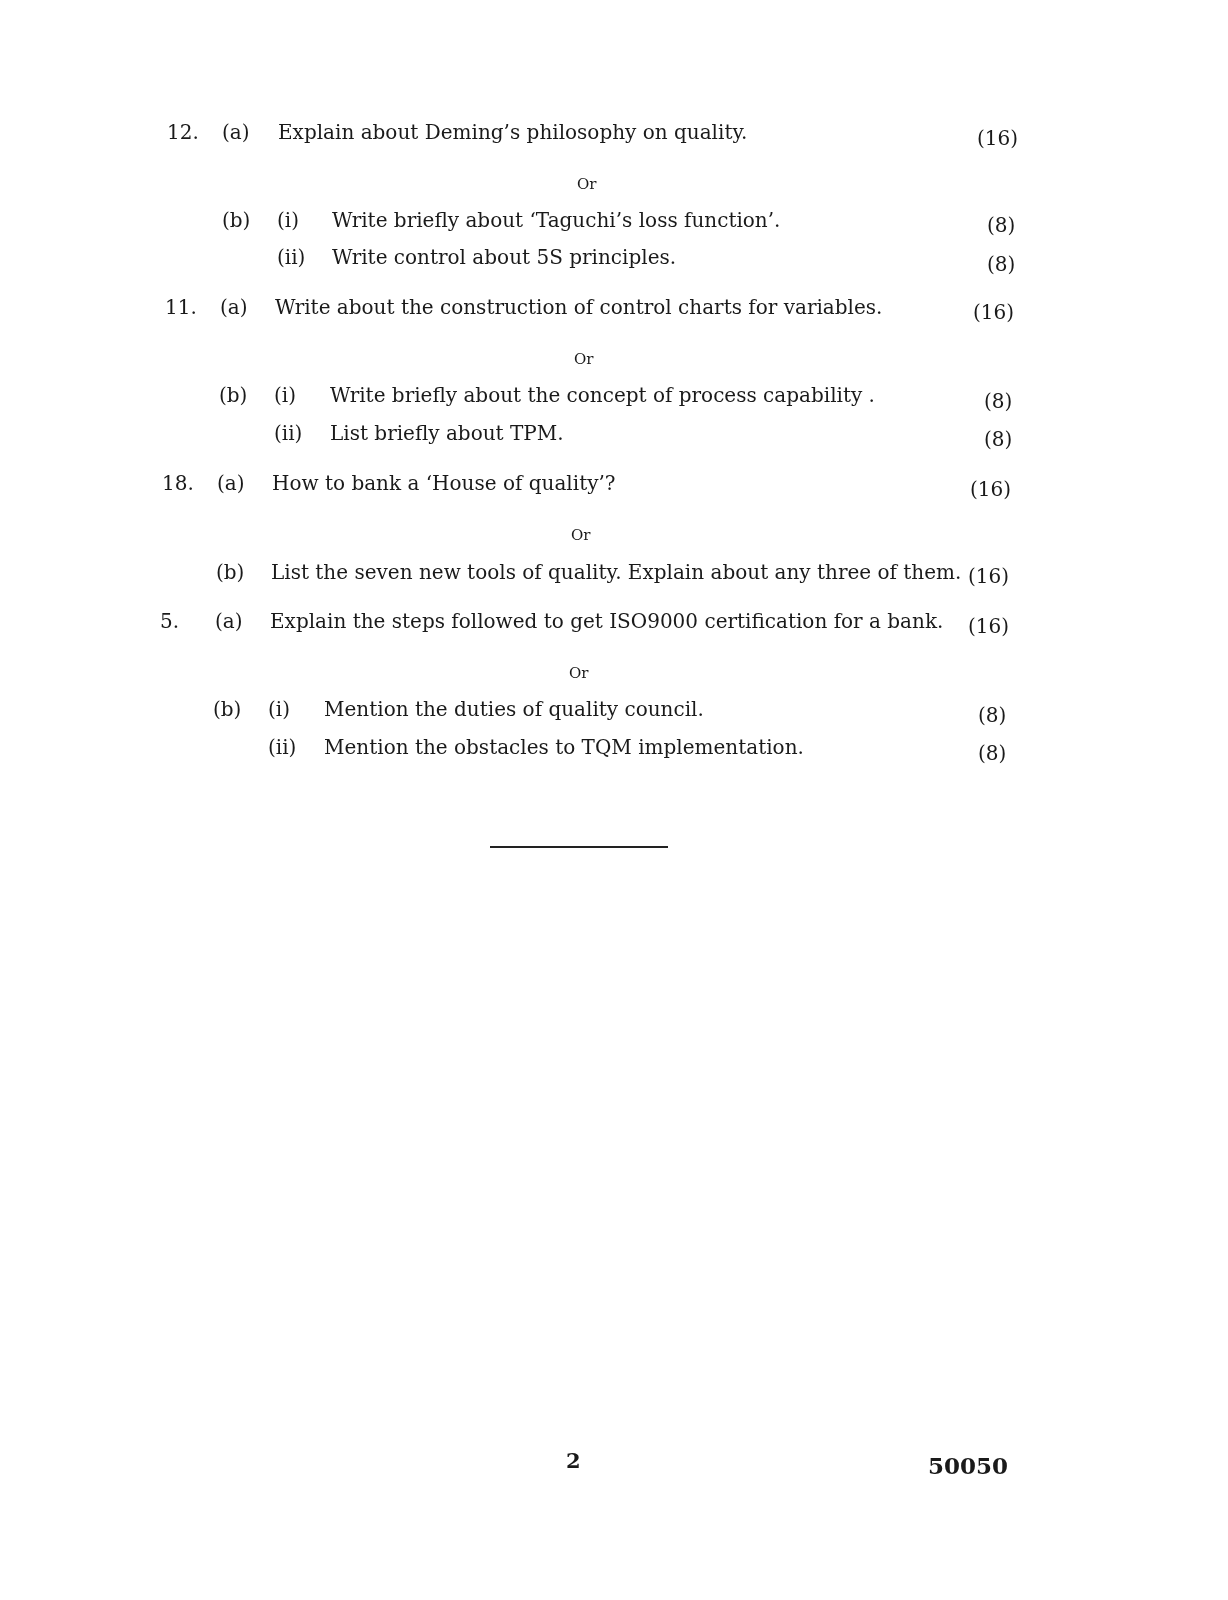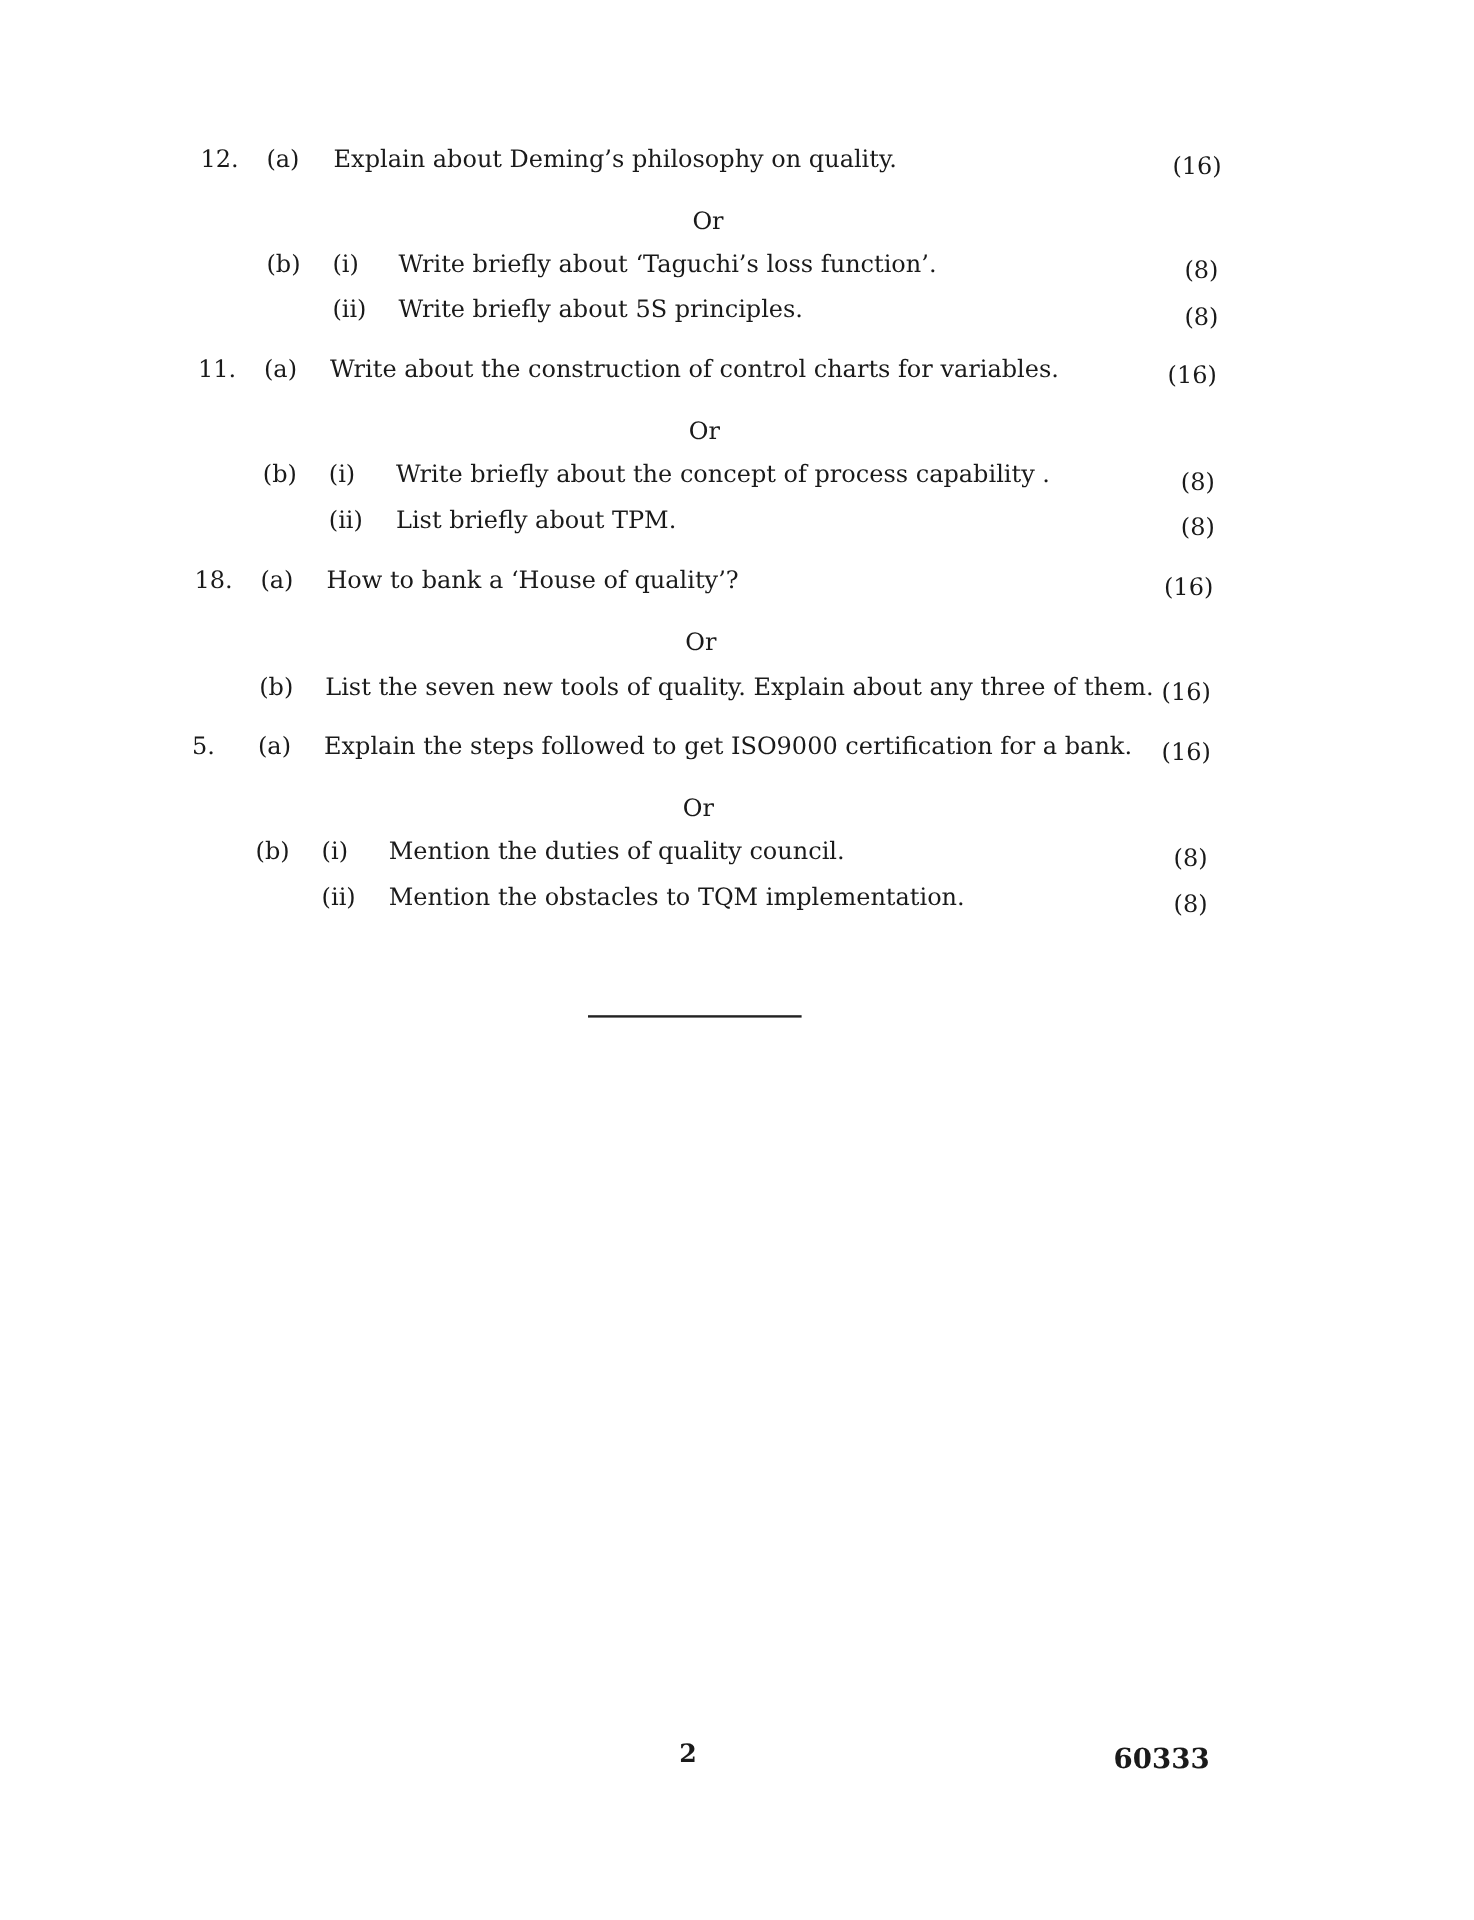--- a/index.html
+++ b/index.html
@@ -4,21 +4,21 @@
   <style>
     html, body { margin: 0; padding: 0; }
     body {
       width: 1228px; height: 1600px; background: #ffffff;
       font-family: "DejaVu Serif", "Liberation Serif", serif;
       color: #1a1a1a; position: relative; overflow: hidden;
     }
     .page { position: absolute; left: 0; top: 0; width: 1228px; height: 1600px; }
     .row { position: absolute; font-size: 20px; line-height: 24px; white-space: nowrap; }
     .qnum, .part, .sub, .text, .marks { position: absolute; top: 0; }
-    .or { position: absolute; font-size: 20px; line-height: 24px; }
+    .or { position: absolute; font-size: 15px; line-height: 24px; }
     .rule { position: absolute; left: 490px; top: 846px; width: 178px; height: 2px; background: #222; }
     .pagenum { position: absolute; left: 566px; top: 1448px; font-size: 21px; font-weight: bold; }
     .code { position: absolute; left: 928px; top: 1452px; font-size: 23px; font-weight: bold; }
   </style>
 </head>
 <body>
 
 <div class="page">
 
   <div class="row" style="left:167px; top:120px; width:850px;">
@@ -29,21 +29,21 @@
   </div>
   <div class="or" style="left:577px; top:172px;">Or</div>
   <div class="row" style="left:222px; top:208px; width:800px;">
     <span class="part" style="left:0">(b)</span>
     <span class="sub" style="left:55px">(i)</span>
     <span class="text" style="left:110px">Write briefly about ‘Taguchi’s loss function’.</span>
     <span class="marks" style="left:765px; top:5px">(8)</span>
   </div>
   <div class="row" style="left:222px; top:245px; width:800px;">
     <span class="sub" style="left:55px">(ii)</span>
-    <span class="text" style="left:110px">Write briefly about 5S principles.</span>
+    <span class="text" style="left:110px">Write control about 5S principles.</span>
     <span class="marks" style="left:765px; top:7px">(8)</span>
   </div>
 
   <div class="row" style="left:165px; top:295px; width:850px;">
     <span class="qnum" style="left:0">11.</span>
     <span class="part" style="left:55px">(a)</span>
     <span class="text" style="left:110px">Write about the construction of control charts for variables.</span>
     <span class="marks" style="left:808px; top:5px">(16)</span>
   </div>
   <div class="or" style="left:574px; top:347px;">Or</div>
@@ -87,14 +87,14 @@
   </div>
   <div class="row" style="left:213px; top:735px; width:800px;">
     <span class="sub" style="left:55px">(ii)</span>
     <span class="text" style="left:111px">Mention the obstacles to TQM implementation.</span>
     <span class="marks" style="left:765px; top:6px">(8)</span>
   </div>
 
   <div class="rule"></div>
 
   <div class="pagenum">2</div>
-  <div class="code">60333</div>
+  <div class="code">50050</div>
 </div>
 
 </body></html>

